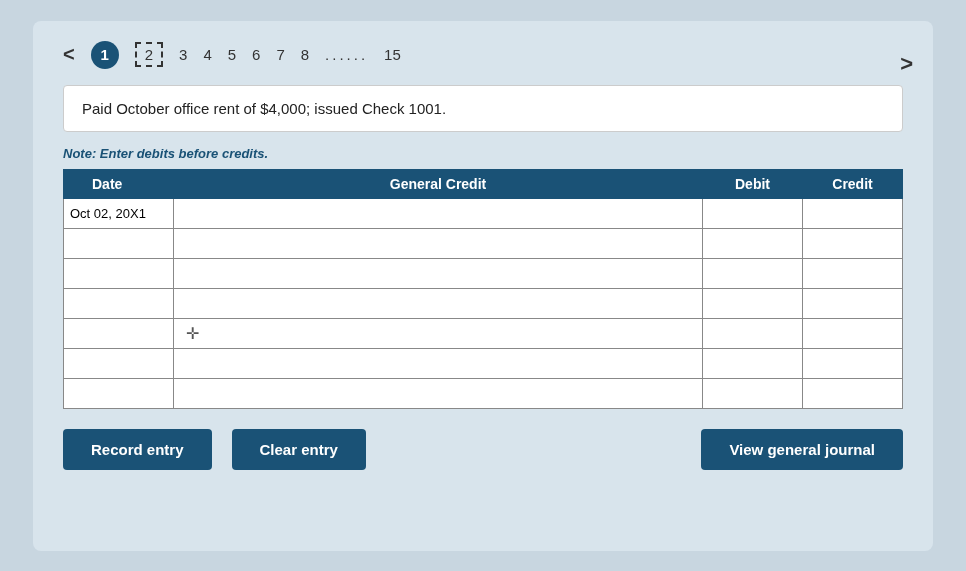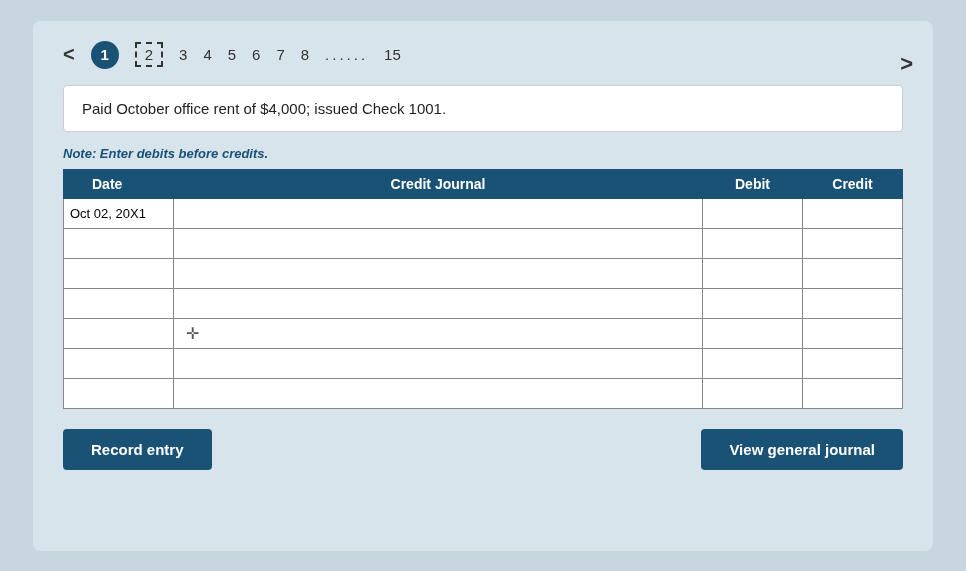--- a/index.html
+++ b/index.html
@@ -216,21 +216,21 @@
   <div class="description-box">
     <span>Paid October office rent of $4,000; issued Check 1001.</span>
   </div>
 
   <div class="note-text">Note: Enter debits before credits.</div>
 
   <table class="journal-table">
     <thead>
       <tr>
         <th class="date-col">Date</th>
-        <th class="journal-col">Credit Journal</th>
+        <th class="journal-col">General Credit</th>
         <th class="debit-col">Debit</th>
         <th class="credit-col">Credit</th>
       </tr>
     </thead>
     <tbody>
       <tr>
         <td class="date-cell">Oct 02, 20X1</td>
         <td class="journal-cell"></td>
         <td class="debit-cell"></td>
         <td class="credit-cell"></td>
@@ -271,16 +271,17 @@
         <td class="date-cell"></td>
         <td class="journal-cell"></td>
         <td class="debit-cell"></td>
         <td class="credit-cell"></td>
       </tr>
     </tbody>
   </table>
 
   <div class="buttons-row">
     <button class="btn btn-record">Record entry</button>
+    <button class="btn btn-clear">Clear entry</button>
     <button class="btn btn-view">View general journal</button>
   </div>
 
 </div>
 
 </body></html>

